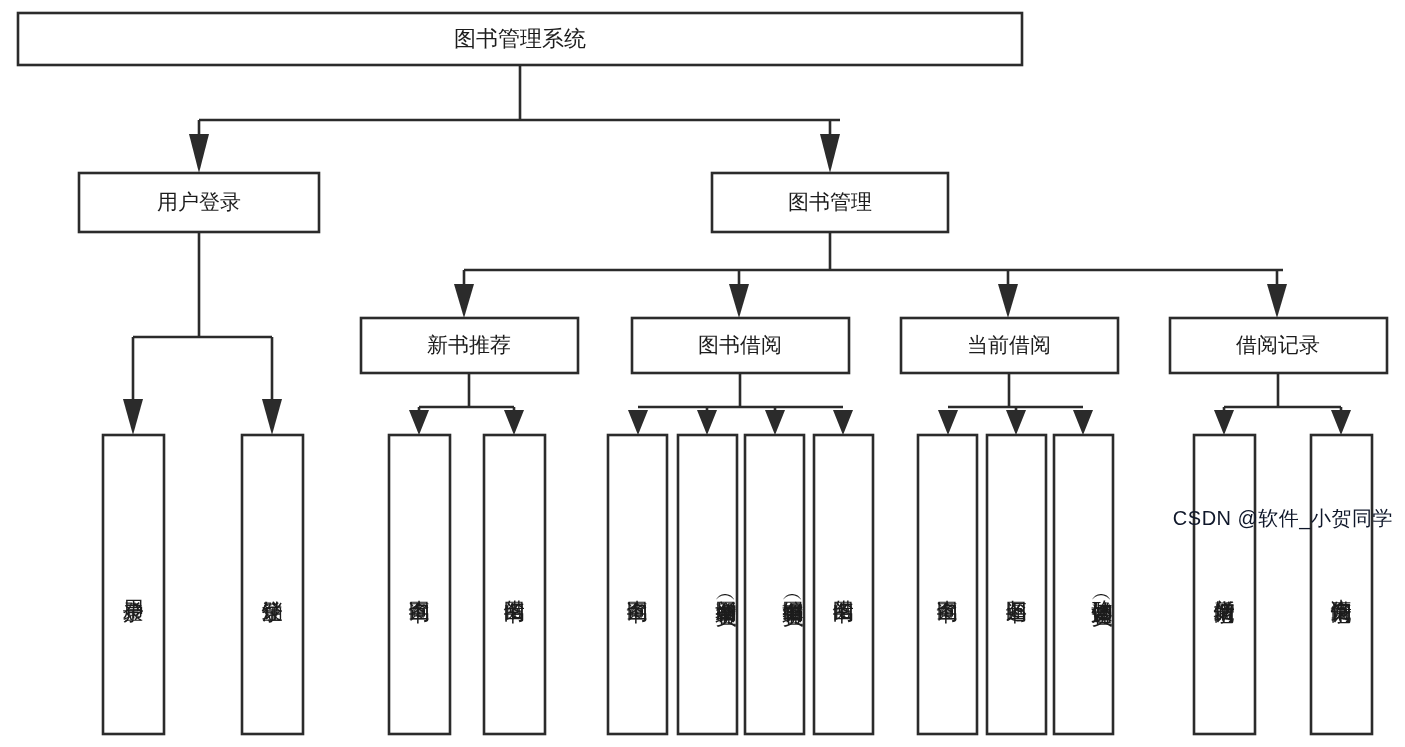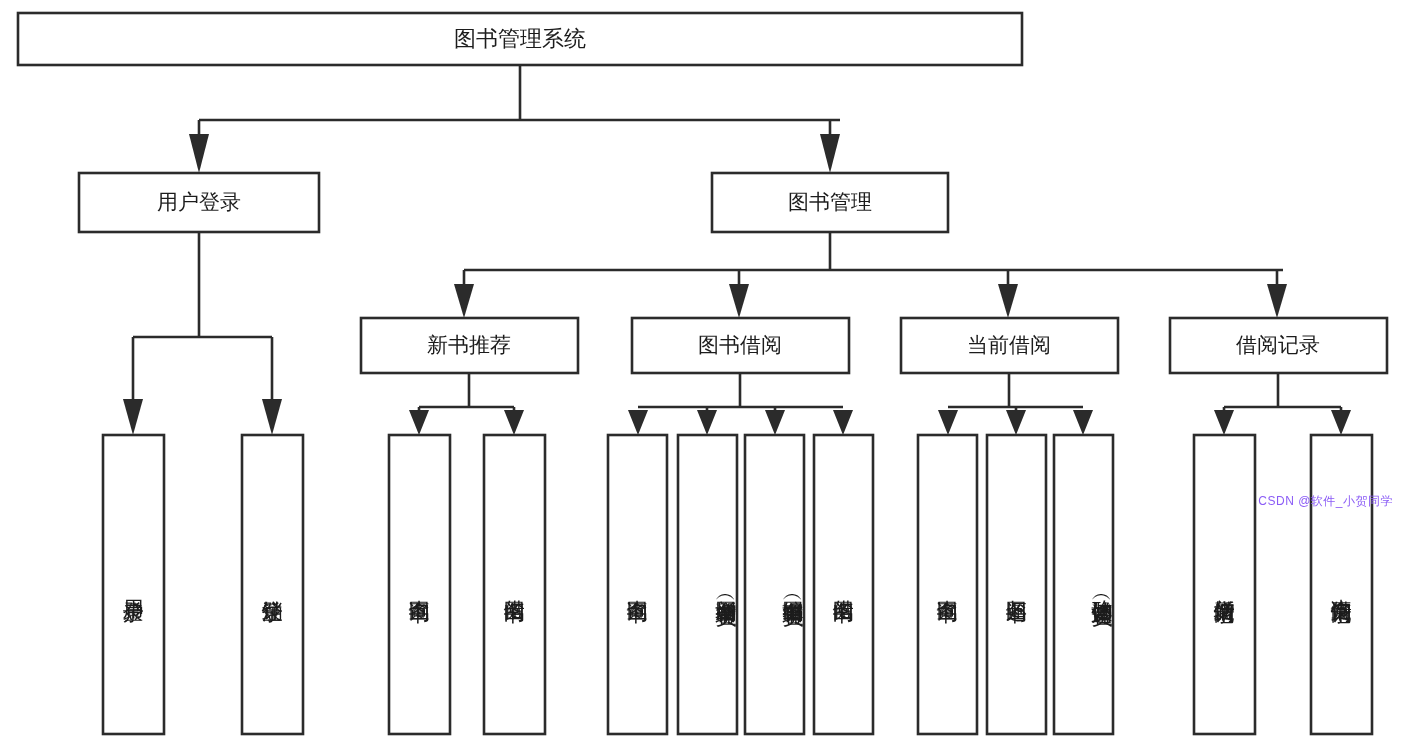--- a/index.html
+++ b/index.html
@@ -62,24 +62,24 @@
     line-height: 1.02;
     color: #1c1c1c;
     letter-spacing: 1px;
     white-space: nowrap;
     pointer-events: none;
     user-select: none;
   }
   .watermark {
     position: absolute;
     right: 12px;
-    bottom: 22px;
-    font-family: "Liberation Sans", "DejaVu Sans", sans-serif;
-    font-size: 12px;
-    color: #8b5cf6;
+    bottom: 0;
+    font-family: "Liberation Sans", "DejaVu Sans", sans-serif;
+    font-size: 20px;
+    color: #0f172a;
     letter-spacing: 0.5px;
     white-space: nowrap;
     user-select: none;
   }
 </style>
 </head>
 <body>
 
 <div id="diagram-root">
 

